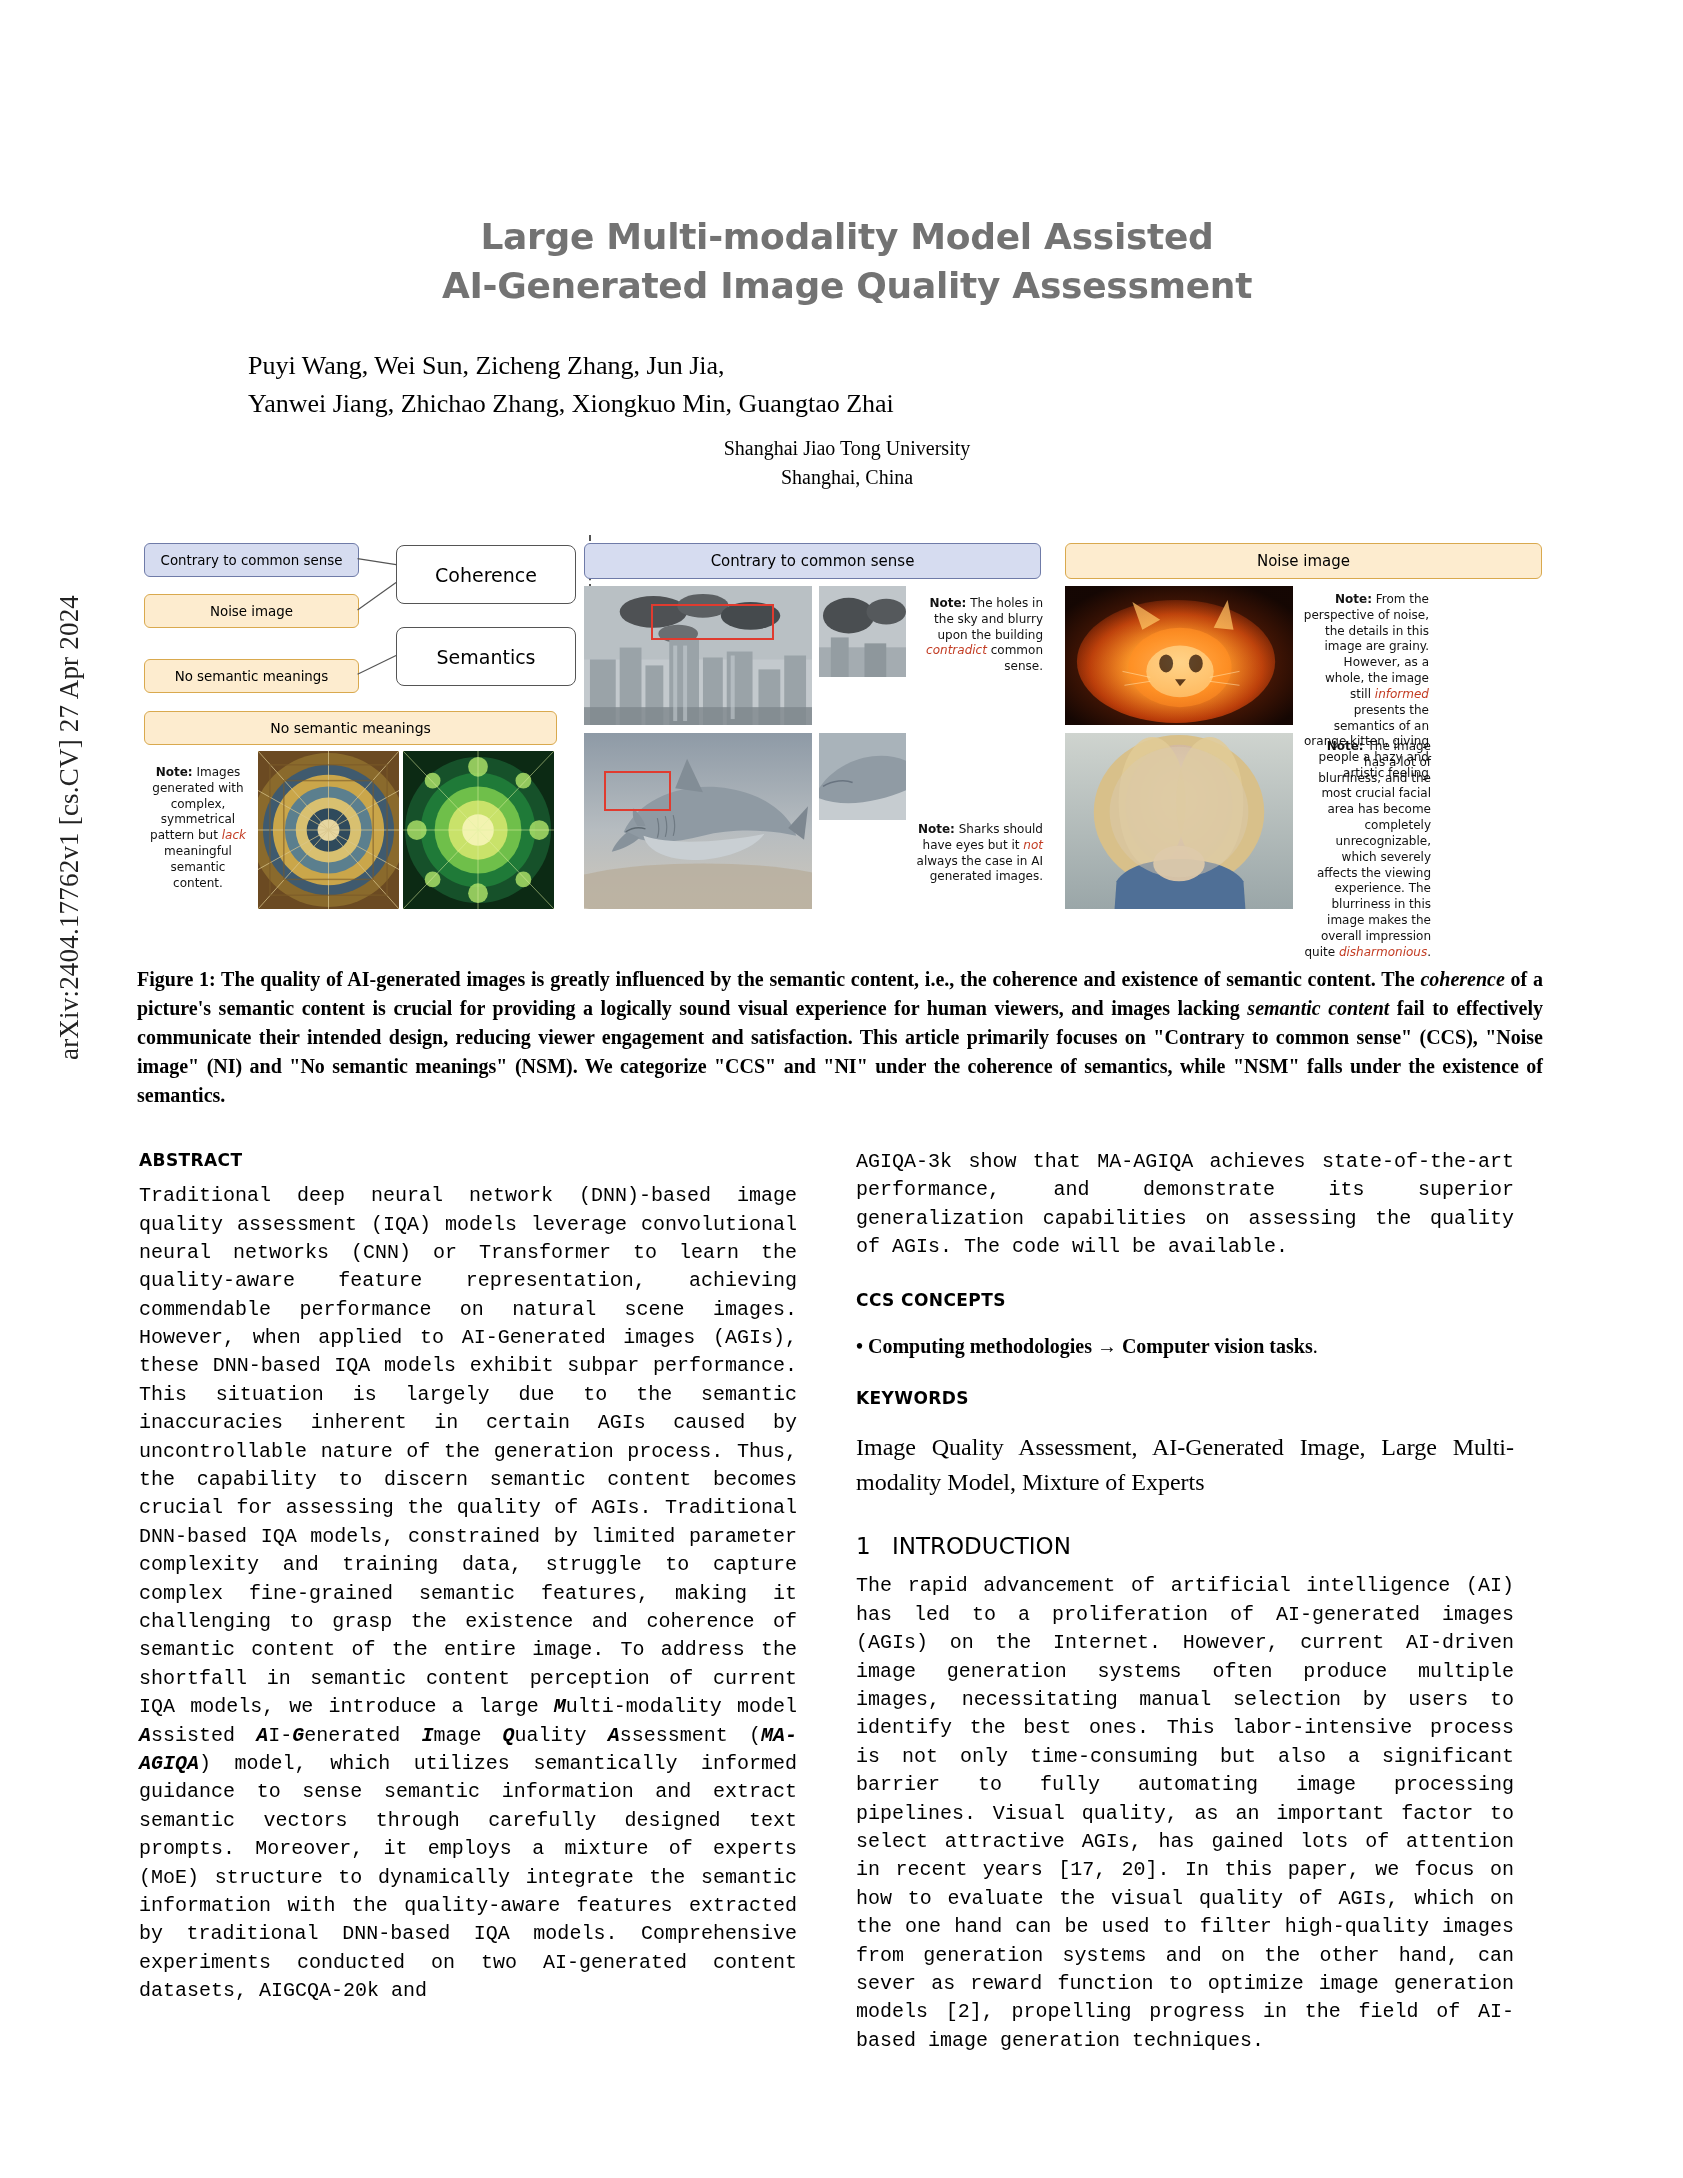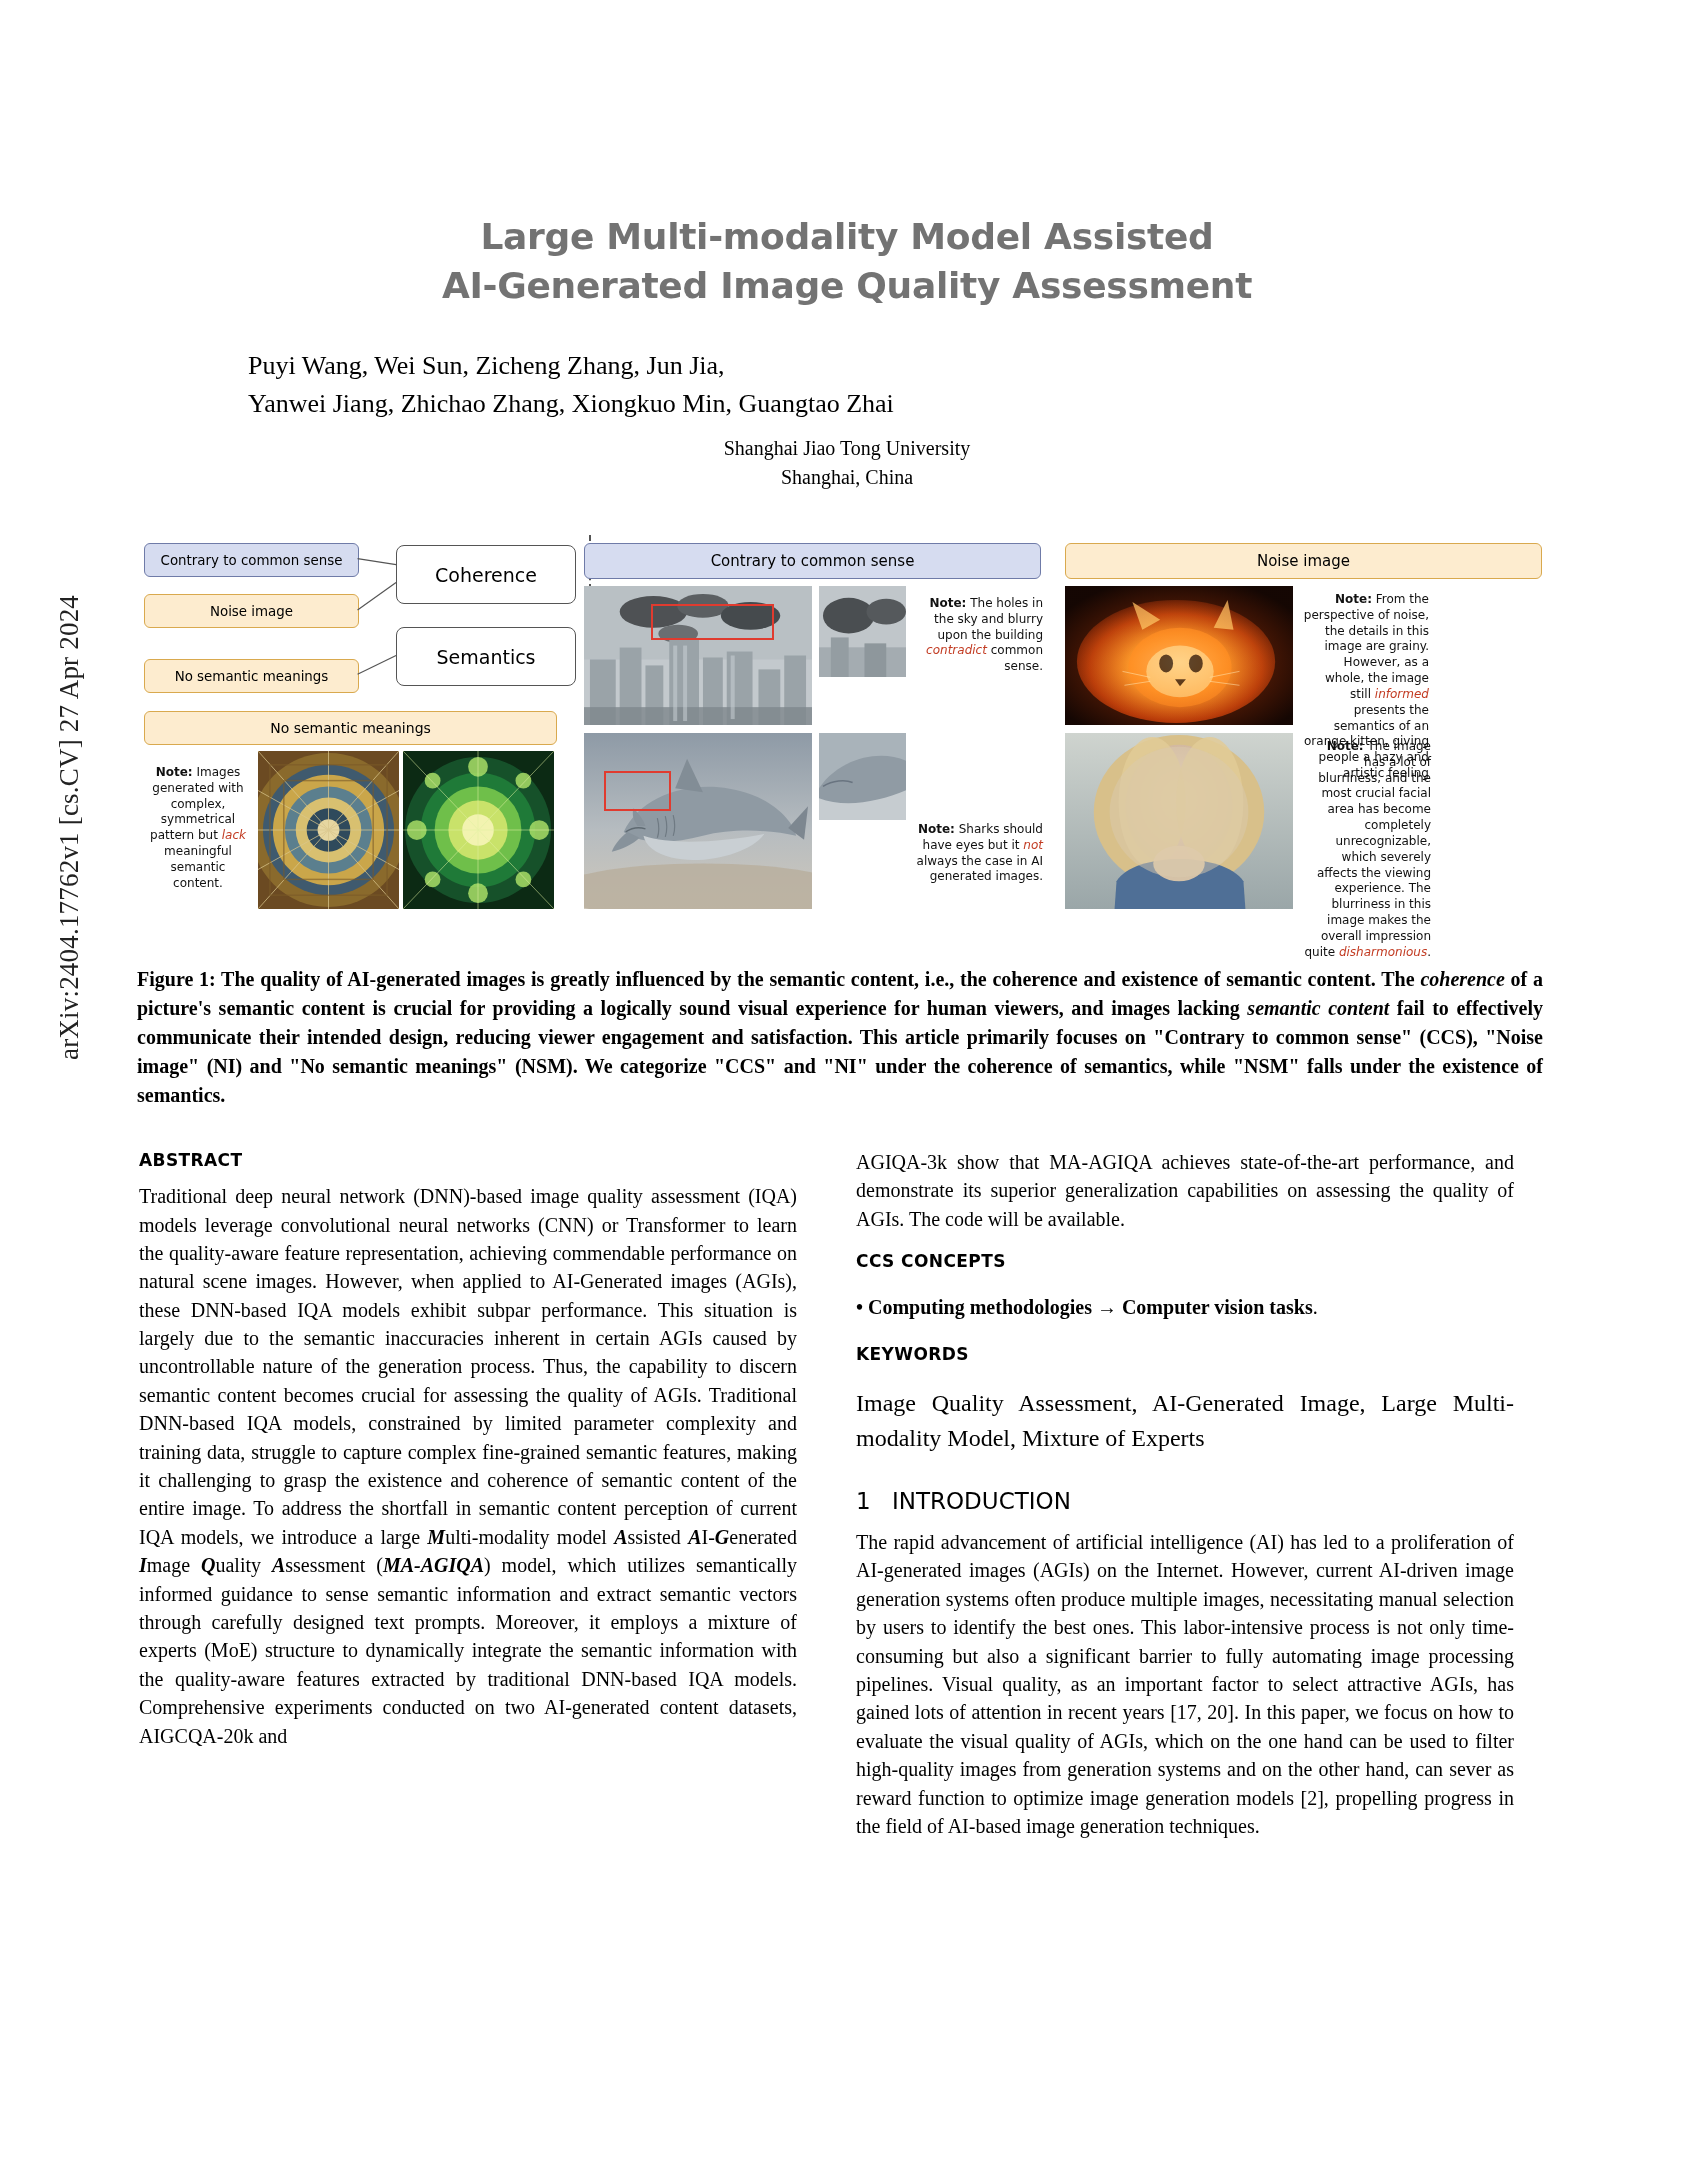--- a/index.html
+++ b/index.html
@@ -113,29 +113,29 @@
   .col-left { left:139px; }
   .col-right { left:856px; }
 
   h2.sec {
     font-family:"DejaVu Sans", sans-serif;
     font-size:17px;
     font-weight:bold;
     margin:0 0 10px 0;
     letter-spacing:0.4px;
   }
-  h2.sec.spaced { margin-top:16px; }
+  h2.sec.spaced { margin-top:26px; }
   .numsec {
     font-family:"DejaVu Sans", sans-serif;
     font-size:23px;
     font-weight:normal;
     margin:30px 0 10px 0;
   }
   .numsec .n { display:inline-block; width:36px; }
-  p.body { margin:0 0 0 0; text-indent:0; }
+  p.body { margin:0 0 0 0; text-indent:0;font-family:Liberation Mono, monospace; }
   .bullet { font-size:20px; font-weight:bold; }
   .kw { font-size:24px; line-height:1.45;margin-top:20px; }
 </style>
 </head>
 <body>
 
 <div class="page">
 
   <div class="arxiv-stamp">arXiv:2404.17762v1  [cs.CV]  27 Apr 2024</div>
 

